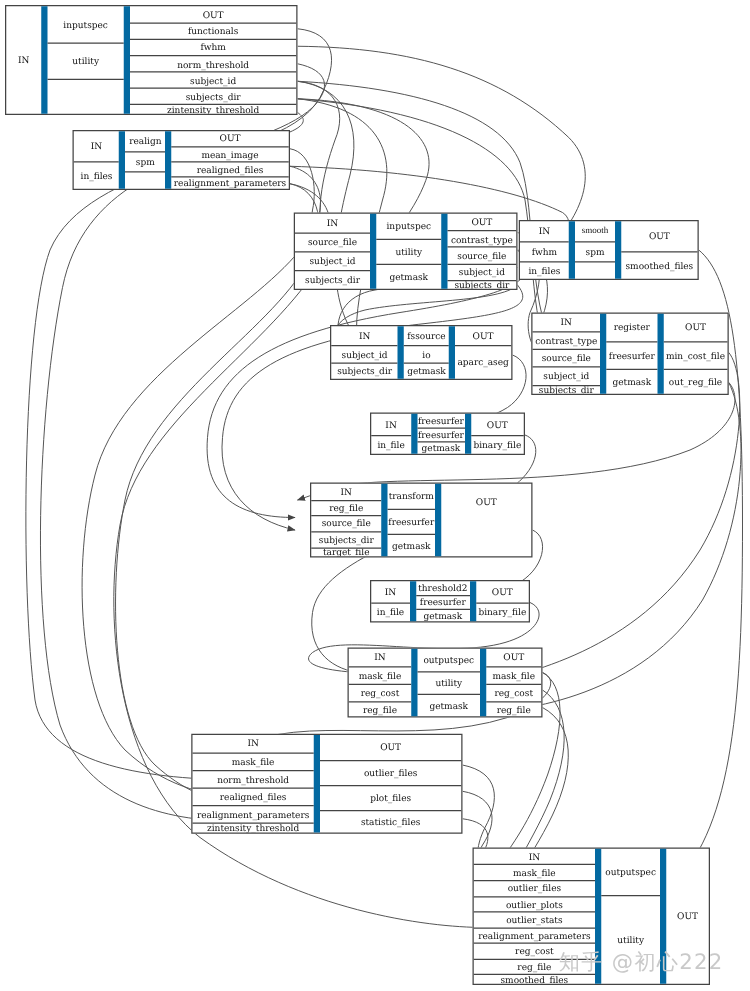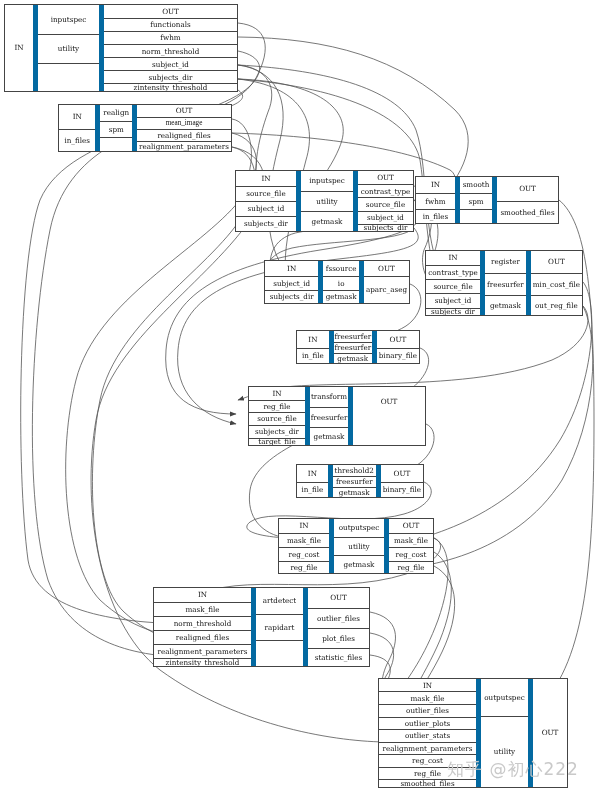--- a/index.html
+++ b/index.html
@@ -133,21 +133,21 @@
       <div class="cell" style="height:24px;">IN</div>
       <div class="cell fill">in_files</div>
     </div>
     <div class="col" style="width:38px;">
       <div class="cell" style="height:16px;">realign</div>
       <div class="cell" style="height:16px;">spm</div>
       <div class="cell fill"></div>
     </div>
     <div class="col fill">
       <div class="cell" style="height:12px;">OUT</div>
-      <div class="cell" style="height:12px;font-family:Liberation Serif, serif;">mean_image</div>
+      <div class="cell" style="height:12px;">mean_image</div>
       <div class="cell" style="height:12px;">realigned_files</div>
       <div class="cell fill">realignment_parameters</div>
     </div>
   </div>
 
   <div class="node" style="left:235px;top:170px;width:179px;height:62px;">
     <div class="col" style="width:60px;">
       <div class="cell" style="height:15px;">IN</div>
       <div class="cell" style="height:15px;">source_file</div>
       <div class="cell" style="height:15px;">subject_id</div>
@@ -167,21 +167,21 @@
     </div>
   </div>
 
   <div class="node" style="left:415px;top:176px;width:144px;height:48px;">
     <div class="col" style="width:39px;">
       <div class="cell" style="height:16px;">IN</div>
       <div class="cell" style="height:16px;">fwhm</div>
       <div class="cell fill">in_files</div>
     </div>
     <div class="col" style="width:37px;">
-      <div class="cell" style="height:16px;">smooth</div>
+      <div class="cell" style="height:16px;font-family:Liberation Serif, serif;">smooth</div>
       <div class="cell" style="height:16px;">spm</div>
       <div class="cell fill"></div>
     </div>
     <div class="col fill">
       <div class="cell" style="height:24px;">OUT</div>
       <div class="cell fill">smoothed_files</div>
     </div>
   </div>
 
   <div class="node" style="left:264px;top:260px;width:146px;height:44px;">
@@ -292,25 +292,20 @@
   </div>
 
   <div class="node" style="left:153px;top:587px;width:217px;height:80px;">
     <div class="col" style="width:97px;">
       <div class="cell" style="height:15px;">IN</div>
       <div class="cell" style="height:15px;">mask_file</div>
       <div class="cell" style="height:15px;">norm_threshold</div>
       <div class="cell" style="height:15px;">realigned_files</div>
       <div class="cell" style="height:15px;">realignment_parameters</div>
       <div class="cell fill">zintensity_threshold</div>
-    </div>
-    <div class="col" style="width:52px;">
-      <div class="cell" style="height:26px;">artdetect</div>
-      <div class="cell" style="height:26px;">rapidart</div>
-      <div class="cell fill"></div>
     </div>
     <div class="col fill">
       <div class="cell" style="height:20px;">OUT</div>
       <div class="cell" style="height:20px;">outlier_files</div>
       <div class="cell" style="height:20px;">plot_files</div>
       <div class="cell fill">statistic_files</div>
     </div>
   </div>
 
   <div class="node" style="left:378px;top:678px;width:190px;height:110px;">

